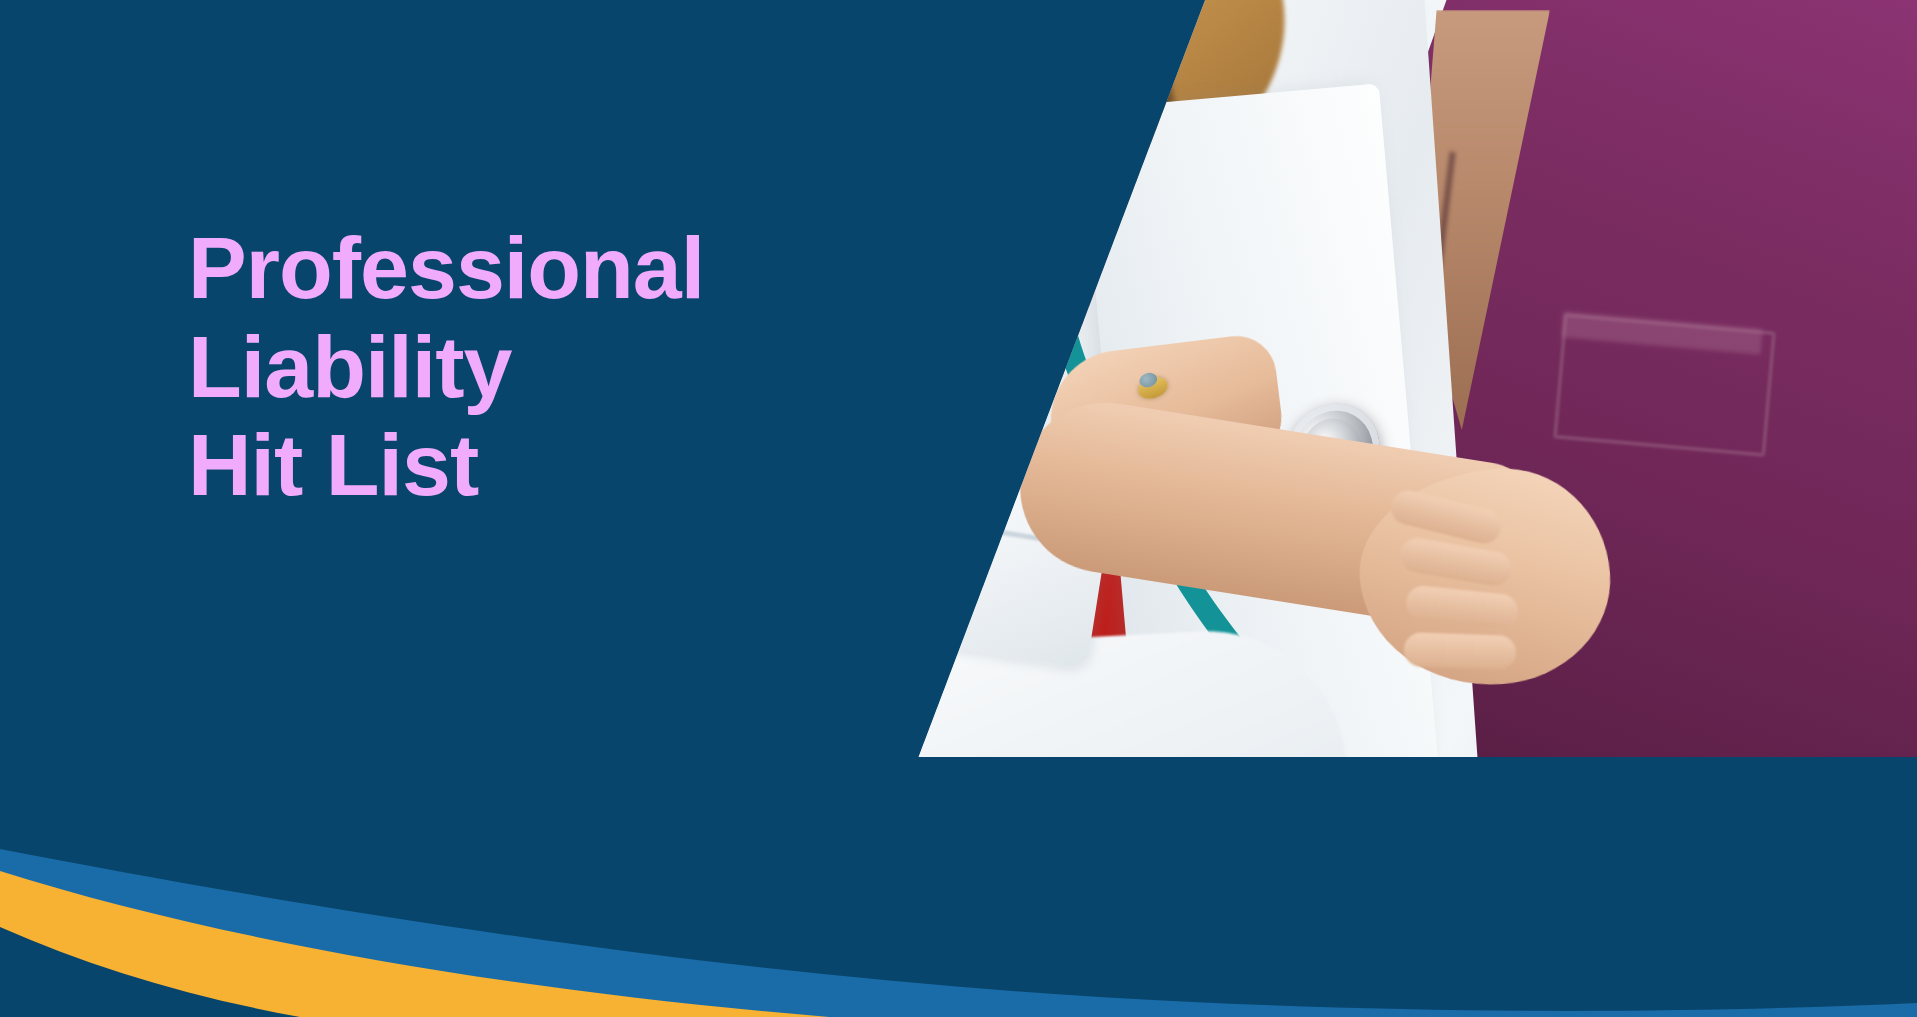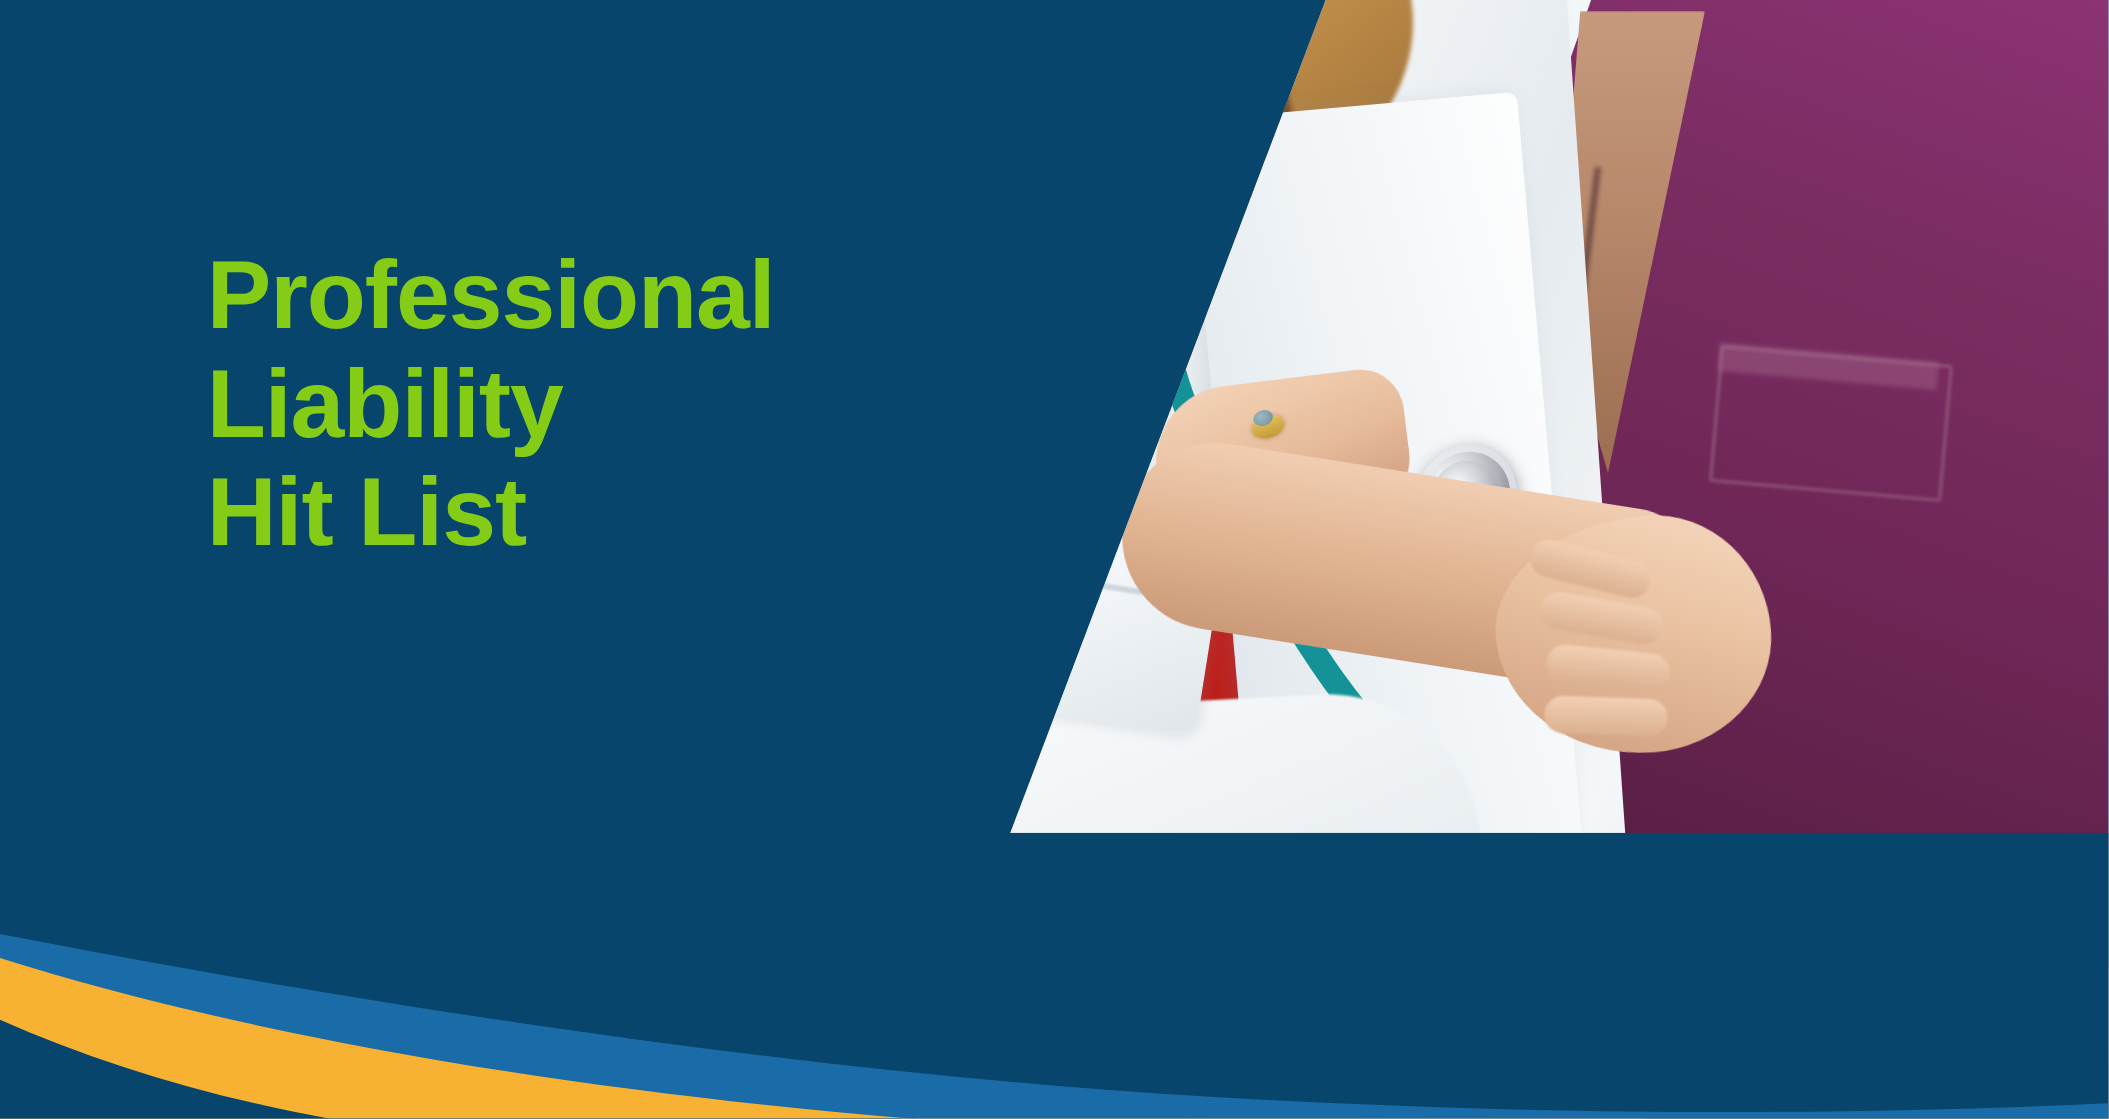--- a/index.html
+++ b/index.html
@@ -322,21 +322,21 @@
     background: #08456C;
     clip-path: polygon(0px 0px, 1205px 0px, 820px 1017px, 0px 1017px);
   }
 
   
   .title {
     position: absolute;
     left: 188px;
     top: 160px;
     width: 700px;
-    color: #84cc16;
+    color: #f0abfc;
     font-family: "Liberation Sans", sans-serif;
     font-weight: bold;
     font-size: 88px;
     line-height: 1.12;
     letter-spacing: -1px;
     white-space: pre-line;
   }
 
   
   .waves {

